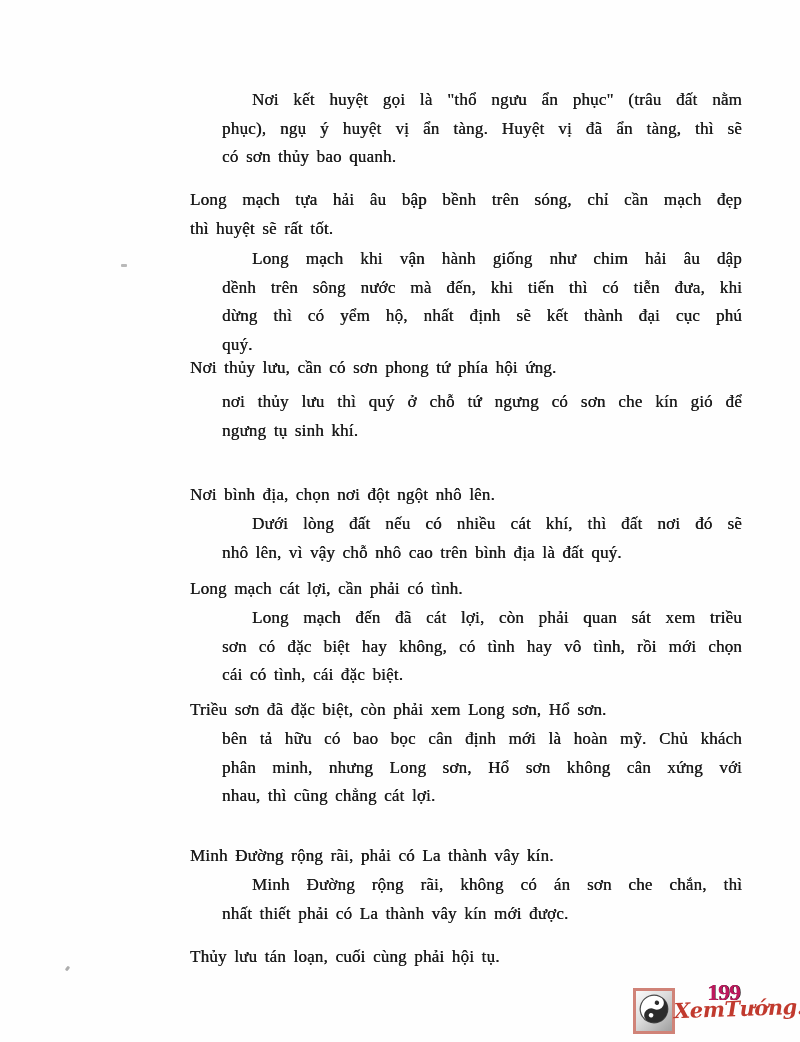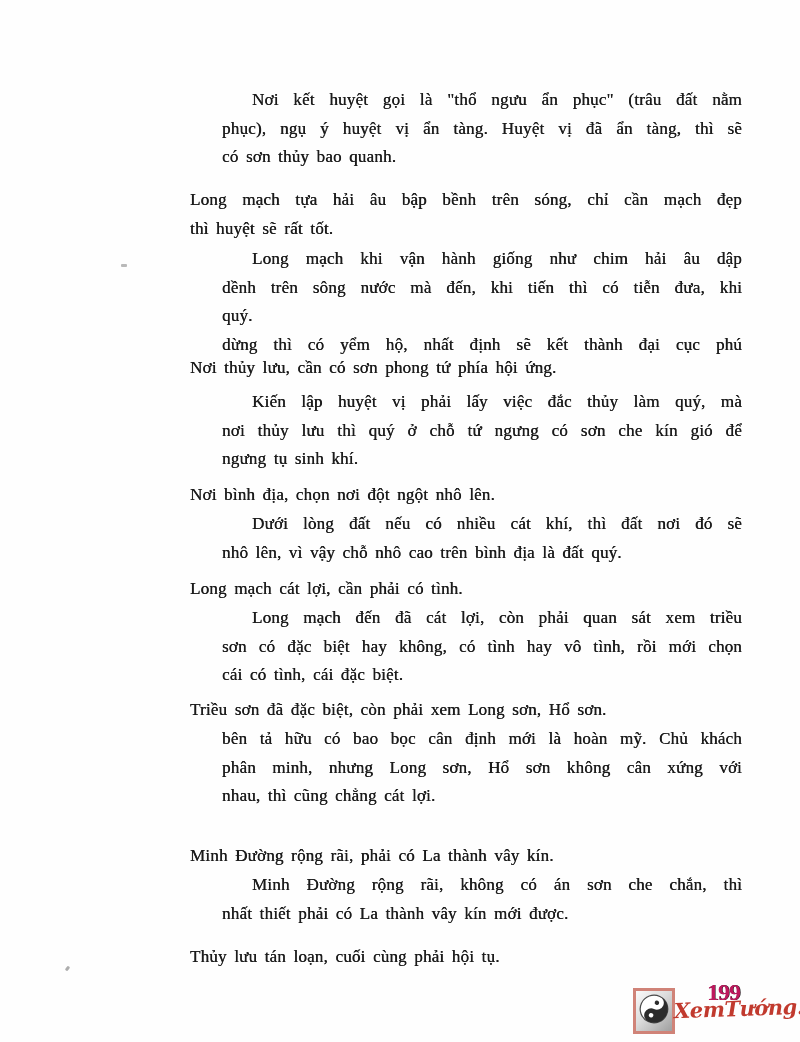--- a/index.html
+++ b/index.html
@@ -106,28 +106,27 @@
         <div class="line">phục), ngụ ý huyệt vị ẩn tàng. Huyệt vị đã ẩn tàng, thì sẽ</div>
         <div class="line last">có sơn thủy bao quanh.</div>
       </div>
       <div class="para lede">
         <div class="line first">Long mạch tựa hải âu bập bềnh trên sóng, chỉ cần mạch đẹp</div>
         <div class="line last">thì huyệt sẽ rất tốt.</div>
       </div>
       <div class="para commentary">
         <div class="line first">Long mạch khi vận hành giống như chim hải âu dập</div>
         <div class="line">dềnh trên sông nước mà đến, khi tiến thì có tiễn đưa, khi</div>
+        <div class="line">dừng thì có yểm hộ, nhất định sẽ kết thành đại cục phú</div>
         <div class="line last">quý.</div>
-        <div class="line">dừng thì có yểm hộ, nhất định sẽ kết thành đại cục phú</div>
       </div>
       <div class="para lede">
         <div class="line first last">Nơi thủy lưu, cần có sơn phong tứ phía hội ứng.</div>
       </div>
       <div class="para commentary">
-        <div class="line first">Kiến lập huyệt vị phải lấy việc đắc thủy làm quý, mà</div>
         <div class="line">nơi thủy lưu thì quý ở chỗ tứ ngưng có sơn che kín gió để</div>
         <div class="line last">ngưng tụ sinh khí.</div>
       </div>
       <div class="para lede">
         <div class="line first last">Nơi bình địa, chọn nơi đột ngột nhô lên.</div>
       </div>
       <div class="para commentary">
         <div class="line first">Dưới lòng đất nếu có nhiều cát khí, thì đất nơi đó sẽ</div>
         <div class="line last">nhô lên, vì vậy chỗ nhô cao trên bình địa là đất quý.</div>
       </div>

